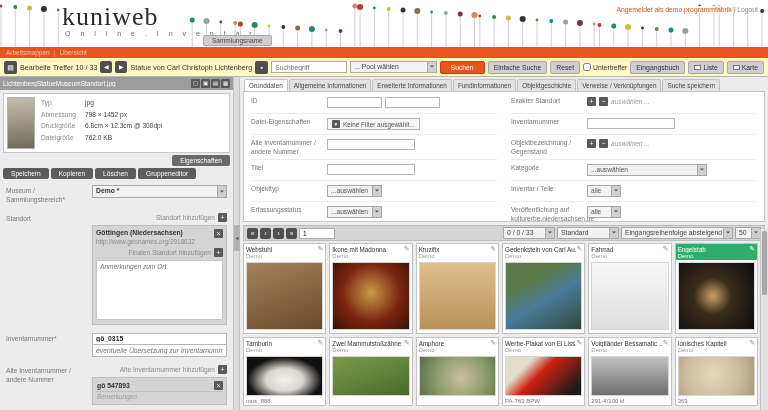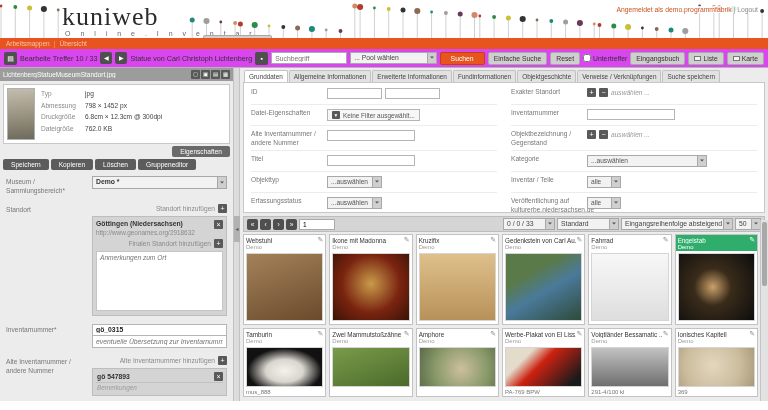--- a/index.html
+++ b/index.html
@@ -1,38 +1,38 @@
 <!DOCTYPE html>
 <html><head>
 <meta charset="utf-8">
 <style>
   * { box-sizing:border-box; margin:0; padding:0; }
   html,body { background:#fff; }
   body { font-family:"Liberation Sans", sans-serif; }
   #app { position:relative; width:768px; height:410px; overflow:hidden; background:#fff; }
 
   
-  .header { position:relative; height:38px; background:#fff; overflow:hidden; }
+  .header { position:relative; height:47px; background:#fff; overflow:hidden; }
   #pins { position:absolute; left:0; top:0; width:768px; height:47px; pointer-events:none; }
   .logo { position:absolute; left:62px; top:3px; z-index:2; }
   .logo-text { font-family:"Liberation Serif", serif; font-size:26px; line-height:27px; color:#2b2b2b; letter-spacing:1px; }
   .logo-sub { font-size:7px; letter-spacing:4px; color:#666; padding-left:3px; }
   .collection-btn { position:absolute; left:203px; top:35px; z-index:3; height:11px; font-size:6.5px; line-height:9px;
     background:#cfcfcf; border:1px solid #a8a8a8; border-radius:2px; color:#444; padding:0 8px; font-family:inherit; }
   .user-status { position:absolute; right:8px; top:6px; z-index:2; font-size:6.8px; color:#c9521e; background:rgba(255,255,255,.85); padding:0 2px;}
   .user-status .sep { color:#999; }
   .user-status .logout { color:#8a8a8a; text-decoration:none; }
 
   
   .nav { height:11px; background:#e8541d; display:flex; align-items:center; gap:4px; padding-left:6px; font-size:6.5px; }
   .nav a { color:#f9c4ae; text-decoration:none; }
   .nav .sep { color:#f4a283; }
 
   
-  .toolbar { height:19px; background:#d946ef; border-bottom:1px solid #b5b5b5; display:flex; align-items:center; gap:3px; padding:0 4px; font-size:7.2px; color:#333; }
+  .toolbar { height:19px; background:#fef9c3; border-bottom:1px solid #b5b5b5; display:flex; align-items:center; gap:3px; padding:0 4px; font-size:7.2px; color:#333; }
   .icon-btn { width:13px; height:13px; flex:0 0 auto; background:#4f4f4f; color:#fff; border:0; border-radius:2px; font-size:7px; line-height:13px; text-align:center; padding:0; cursor:pointer; }
   .nav-btn { width:12px; height:12px; flex:0 0 auto; background:#4f4f4f; color:#fff; border:0; border-radius:2px; font-size:6px; line-height:12px; text-align:center; padding:0; }
   .tb-hits { white-space:nowrap; }
   .tb-title { margin-left:auto; white-space:nowrap; color:#333; }
   .tb-search { width:76px; height:12px; border:1px solid #aaa; font-size:6.8px; padding:0 3px; font-family:inherit; color:#333; }
   .select { display:flex; align-items:stretch; height:12px; background:#f2f2f2; border:1px solid #a8a8a8; font-size:6.8px; color:#444; }
   .select .txt { padding:1px 3px 0; white-space:nowrap; overflow:hidden; flex:1; }
   .select .arr { width:9px; background:#cfcfcf; border-left:1px solid #a8a8a8; position:relative; flex:0 0 auto;}
   .select .arr::after { content:""; position:absolute; left:50%; top:50%; transform:translate(-50%,-35%); border:2.5px solid transparent; border-top-color:#555; }
   .tb-pool { width:96px; }

